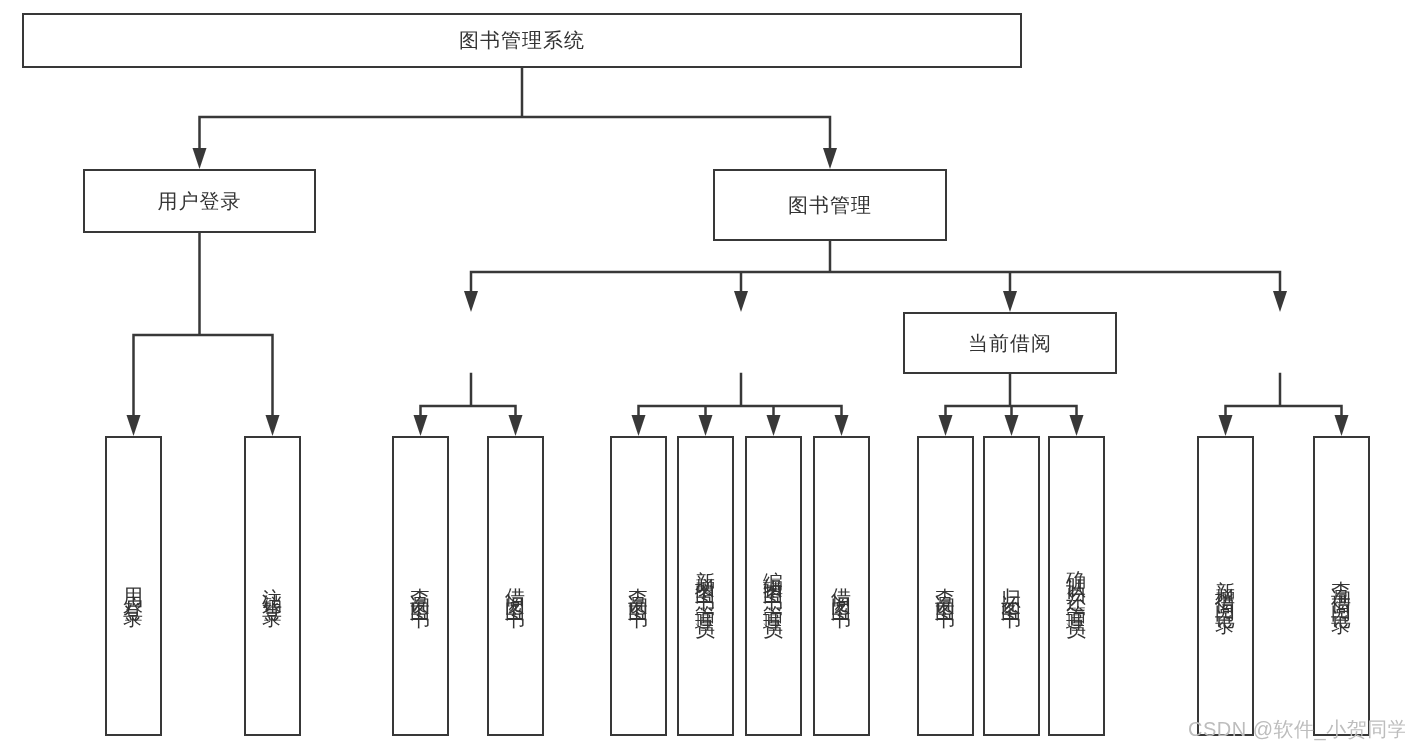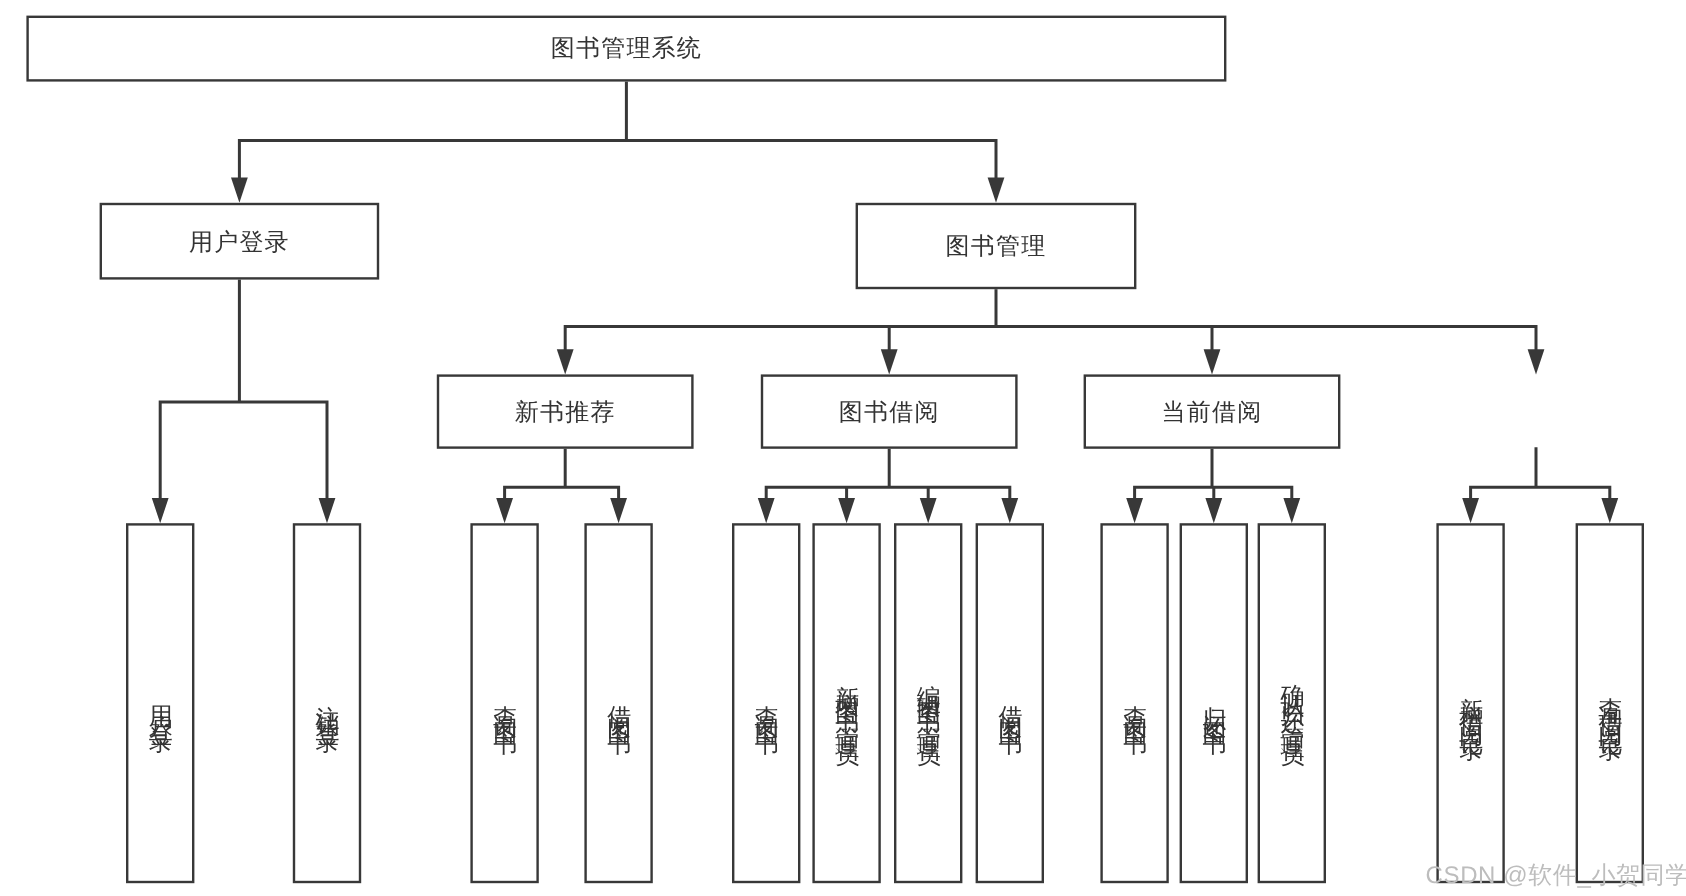--- a/index.html
+++ b/index.html
@@ -98,22 +98,20 @@
       <polygon points="1218.5,415 1232.5,415 1225.5,436"></polygon>
       <polygon points="1334.5,415 1348.5,415 1341.5,436"></polygon>
     </g>
   </svg>
 
   <div class="node" style="left:22px; top:13px; width:1000px; height:55px">图书管理系统</div>
 
   <div class="node" style="left:83px; top:169px; width:233px; height:64px">用户登录</div>
   <div class="node" style="left:713px; top:169px; width:234px; height:72px">图书管理</div>
 
-  <div class="node" style="left:364px; top:312px; width:214px; height:62px">新书推荐</div>
-  <div class="node" style="left:634px; top:312px; width:214px; height:62px">图书借阅</div>
   <div class="node" style="left:903px; top:312px; width:214px; height:62px">当前借阅</div>
 
   <div class="leaf" style="left:105px">
     <span class="vtext">用户登录</span>
   </div>
   <div class="leaf" style="left:244px">
     <span class="vtext">注销登录</span>
   </div>
 
   <div class="leaf" style="left:392px">

